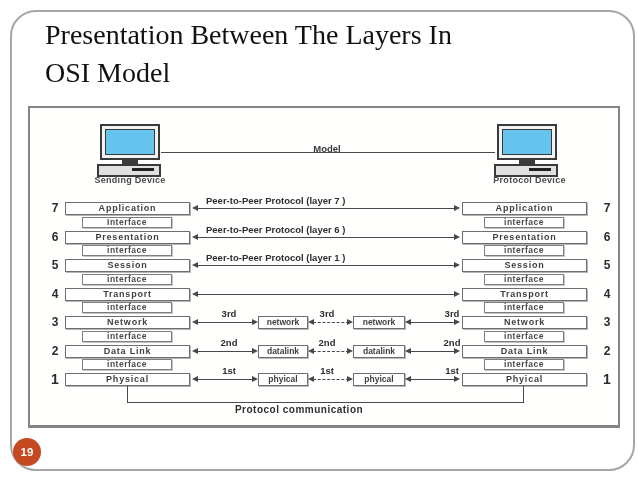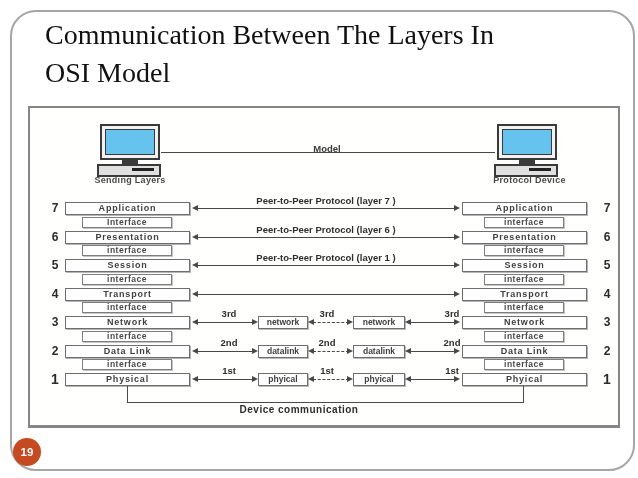--- a/index.html
+++ b/index.html
@@ -35,50 +35,50 @@
           text-align:center; line-height:9px; font-size:8.5px; font-weight:bold;
           color:#4a4a4a; letter-spacing:.5px; }
   .mbox { height:13px; background:#fff; border:1px solid #6e6e6e; box-shadow:1px 1px 0 #bbb;
           text-align:center; line-height:11px; font-size:8.5px; font-weight:bold; color:#3f3f3f; }
   
   .hline { height:0; border-top:1px solid #484848; }
   .hline.dashed { border-top-style:dashed; }
   .ah { width:0; height:0; border-top:3.5px solid transparent; border-bottom:3.5px solid transparent; }
   .ah.l { border-right:6px solid #484848; }
   .ah.r { border-left:6px solid #484848; }
-  .plabel { text-align:center; font-size:9.5px; font-weight:bold; color:#2e2e2e; white-space:nowrap; }
+  .plabel { font-size:9.5px; font-weight:bold; color:#2e2e2e; white-space:nowrap; }
   .hop { width:50px; text-align:center; font-size:9.5px; font-weight:bold; color:#2e2e2e; }
   .bracket { border:1px solid #4a4a4a; border-top:none; }
   .physlabel { text-align:center; font-size:10px; font-weight:bold; color:#2e2e2e; letter-spacing:.5px; }
   .caption { text-align:center; font-size:12.5px; font-weight:bold; color:#333;
              letter-spacing:2px; white-space:pre; }
   .linklabel { text-align:center; font-size:9.5px; font-weight:bold; color:#3a3a3a; }
 </style>
 </head>
 <body>
 
 <div class="slide">
   <div class="slide-frame"></div>
   <div class="page-badge" style="background: rgb(198, 74, 33);">19</div>
 
   <div class="title">
-    <div>Communication Between The Layers In</div>
+    <div>Presentation Between The Layers In</div>
     <div>OSI Model</div>
   </div>
 
   <div class="diagram">
 
     <div class="monitor" style="left:70px;top:16px">
       <div class="screen" style="background: rgb(102, 195, 238);"></div>
     </div>
     <div class="stand" style="left:92px;top:52px"></div>
     <div class="base" style="left:67px;top:56px">
       <div class="slot"></div>
     </div>
-    <div class="devlabel" style="left:50px;top:67px;width:100px">Sending Layers</div>
+    <div class="devlabel" style="left:50px;top:67px;width:100px">Sending Device</div>
 
     <div class="monitor" style="left:467px;top:16px">
       <div class="screen" style="background: rgb(102, 195, 238);"></div>
     </div>
     <div class="stand" style="left:489px;top:52px"></div>
     <div class="base" style="left:464px;top:56px">
       <div class="slot"></div>
     </div>
     <div class="devlabel" style="left:447px;top:67px;width:105px">Protocol Device</div>
 
@@ -183,15 +183,15 @@
     <div class="hop" style="left:272px;top:257px">1st</div>
     <div class="mbox" style="left:323px;top:265px;width:52px">phyical</div>
     <div class="ah l" style="left:375px;top:268px"></div>
     <div class="hline" style="left:380px;top:271px;width:46px"></div>
     <div class="ah r" style="left:424px;top:268px"></div>
     <div class="hop" style="left:397px;top:257px">1st</div>
     <div class="lbox" style="left:432px;top:265px">Phyical</div>
     <div class="num big" style="left:562px;top:265px">1</div>
 
     <div class="bracket" style="left:97px;top:278px;width:397px;height:17px"></div>
-    <div class="physlabel" style="left:149px;top:296px;width:240px">Device communication</div>
+    <div class="physlabel" style="left:149px;top:296px;width:240px">Protocol communication</div>
   </div>
 </div>
 
 </body></html>

